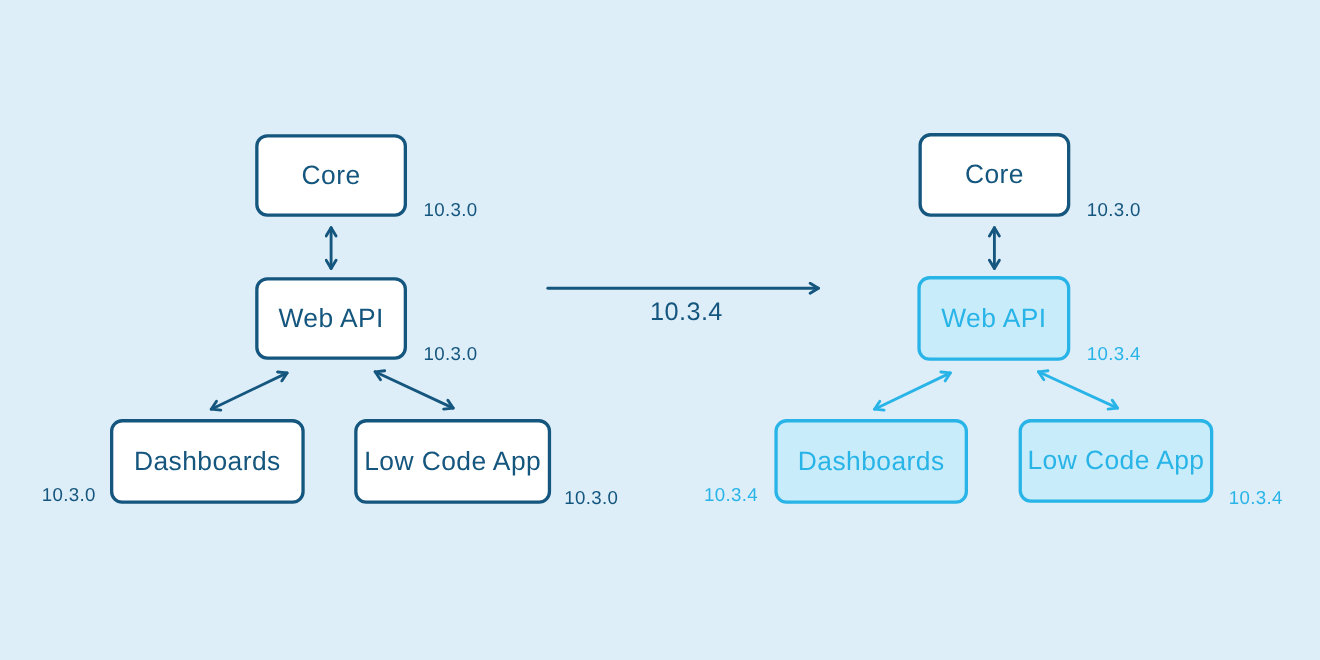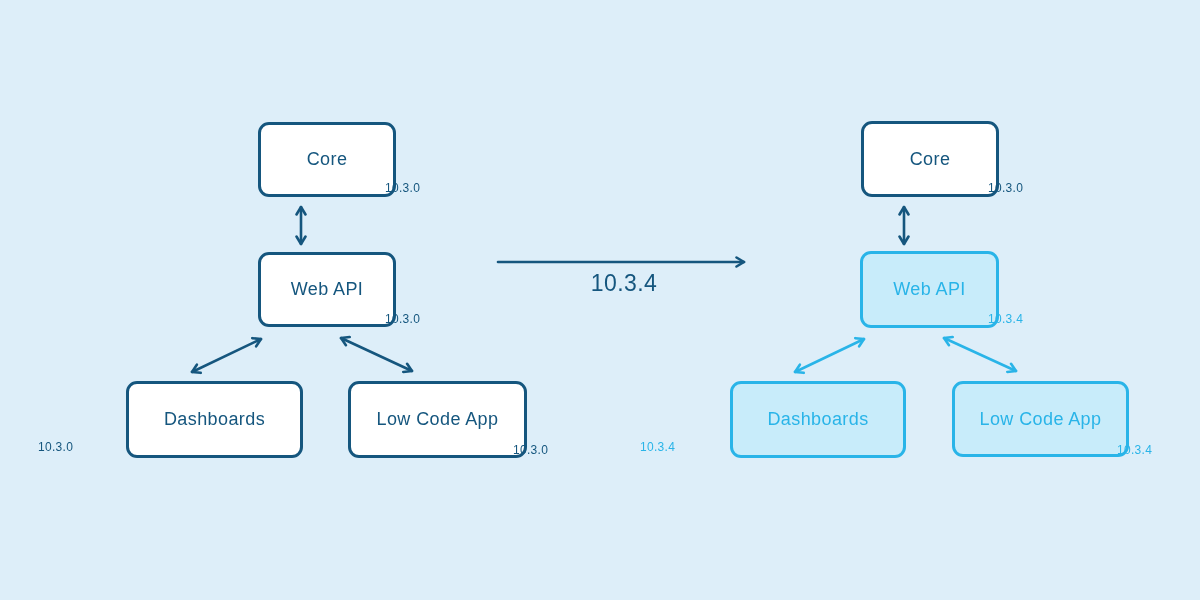--- a/index.html
+++ b/index.html
@@ -12,25 +12,25 @@
   .arrows{position:absolute;left:0;top:0;width:1200px;height:600px;pointer-events:none;}
   .ln{fill:none;stroke-width:2.6;stroke-linecap:round;}
   .ln-navy{stroke:var(--navy);}
   .ln-cyan{stroke:var(--cyan);}
   .mk{fill:none;stroke-width:2.6;stroke-linecap:round;stroke-linejoin:round;}
   .mk-navy{stroke:var(--navy);}
   .mk-cyan{stroke:var(--cyan);}
   .node{
     position:absolute;display:flex;align-items:center;justify-content:center;
     background:var(--box-fill);border:3px solid var(--navy);border-radius:11px;
-    color:var(--navy);font-size:18px;letter-spacing:.4px;margin-left:26px;
+    color:var(--navy);font-size:24px;letter-spacing:.4px;
   }
   .node.highlight{background:var(--cyan-fill);border-color:var(--cyan);color:var(--cyan);}
   .version{
-    position:absolute;font-size:12px;letter-spacing:.3px;color:var(--navy);white-space:nowrap;
+    position:absolute;font-size:17px;letter-spacing:.3px;color:var(--navy);white-space:nowrap;
   }
   .version.highlight{color:var(--cyan);}
   .title{
     position:absolute;left:624px;top:201px;transform:translateX(-50%);
     font-size:34px;font-weight:bold;letter-spacing:.5px;color:var(--navy-dark);white-space:nowrap;
   }
   .center-version{
     position:absolute;left:624px;top:270px;transform:translateX(-50%);
     font-size:23px;letter-spacing:.4px;color:var(--navy);
   }

